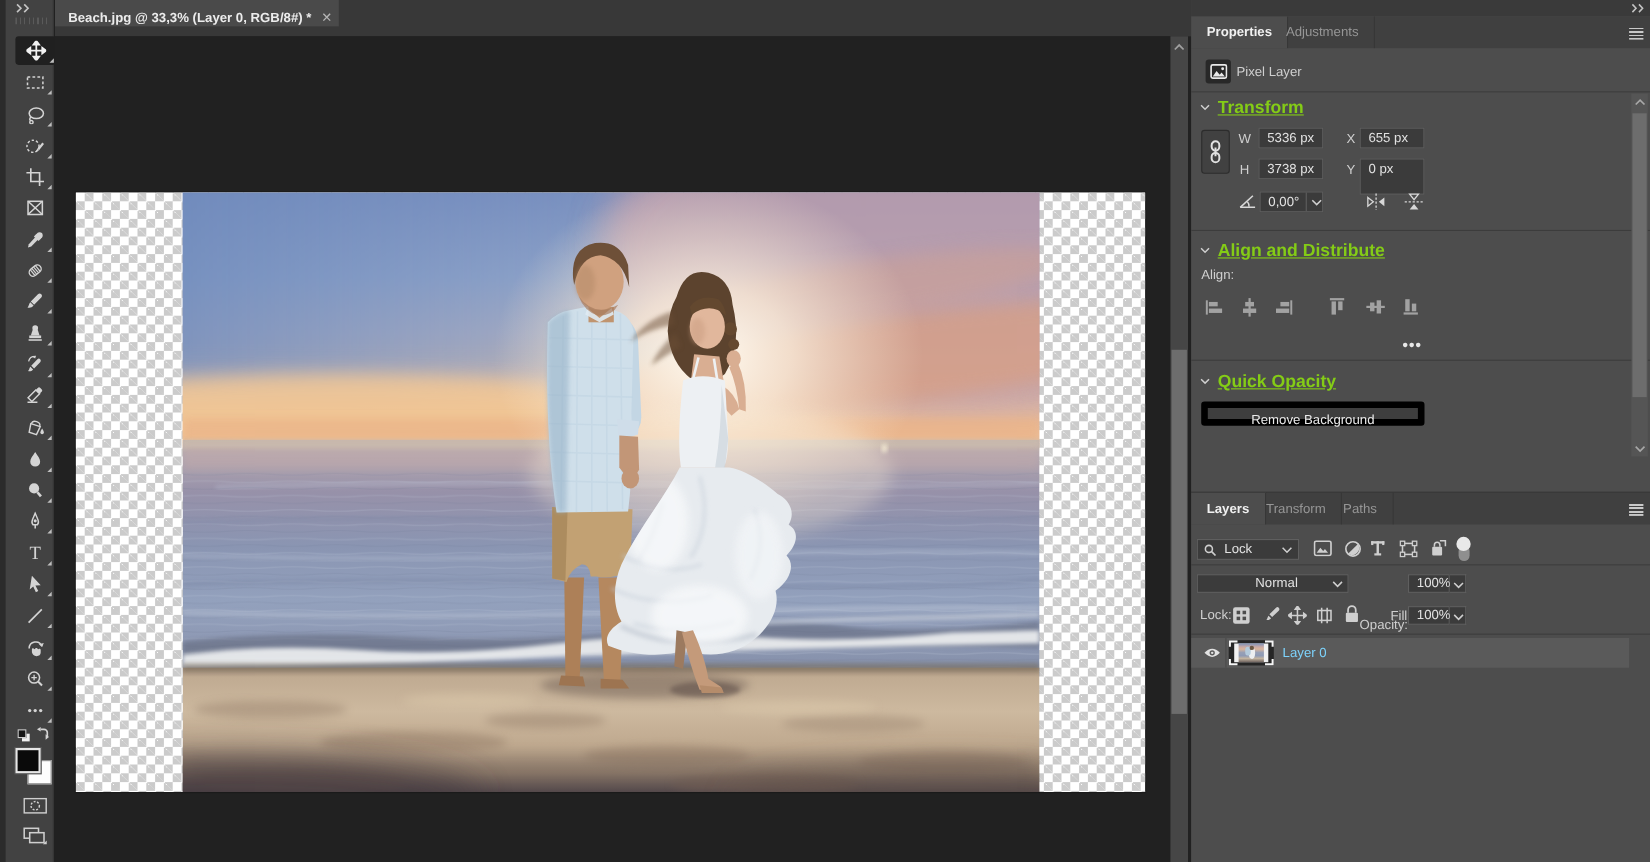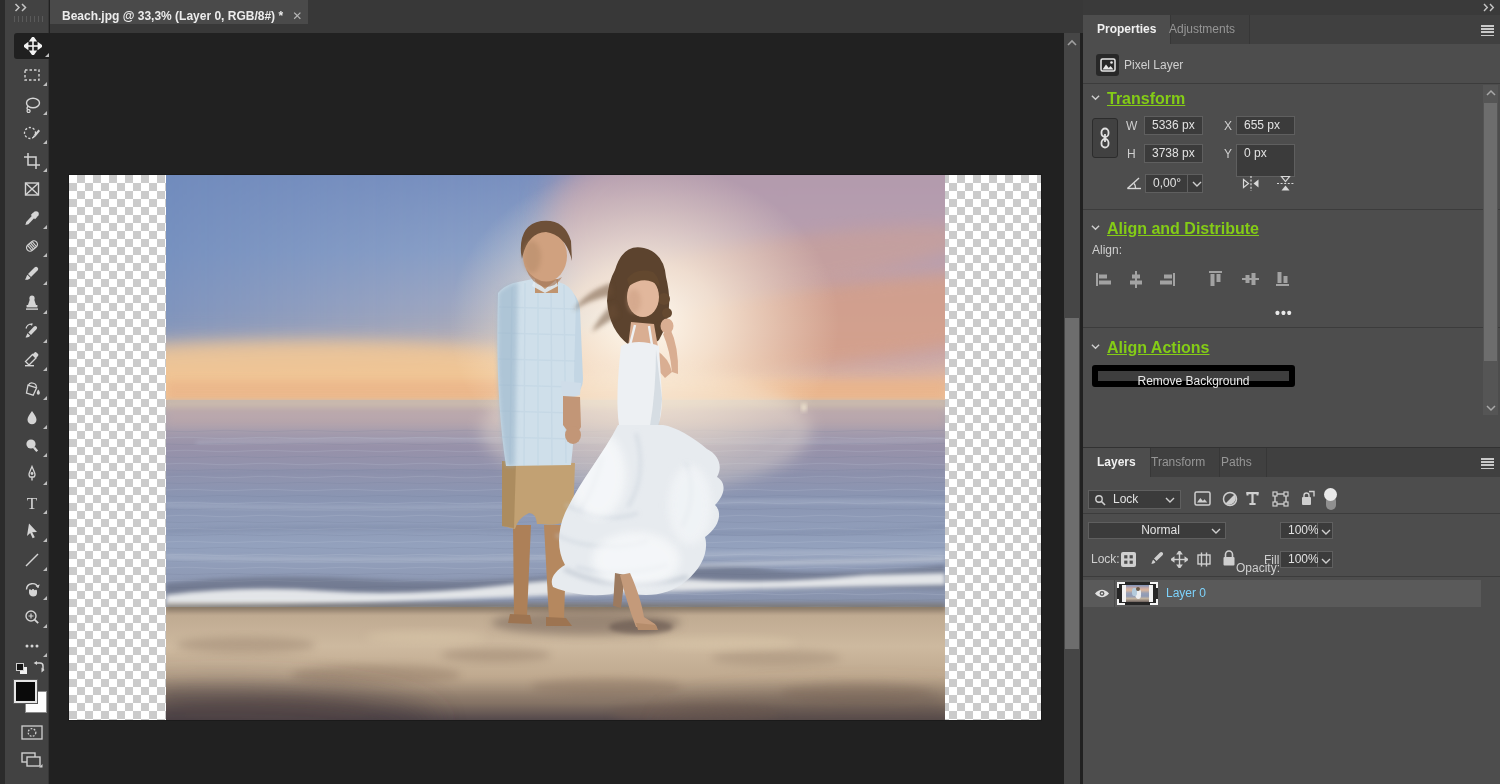--- a/index.html
+++ b/index.html
@@ -580,21 +580,21 @@
             <rect x="3.5" y="1" width="4" height="11"></rect>
             <rect x="9.5" y="5" width="4" height="7"></rect>
           </g>
         </svg>
       <div class="abs" style="left:192px;top:261px;color:#e8e8e8;font-size:14px;font-weight:bold;letter-spacing:1px;">•••</div>
       <div class="sep" style="top:283px"></div>
 
       <svg class="chev" style="left:8px;top:298px" width="10" height="8" viewBox="0 0 10 8">
           <path d="M1 2l4 4 4-4" stroke="#cfcfcf" stroke-width="1.5" fill="none"></path>
         </svg>
-      <div class="hdr" style="left:24px;top:295px;">Align Actions</div>
+      <div class="hdr" style="left:24px;top:295px;">Quick Opacity</div>
       <div class="btn" style="left:9px;top:321px;width:203px;height:22px;line-height:20px;">Remove Background</div>
       <div id="pscroll" class="abs">
         <svg class="abs" style="left:3px;top:4px" width="10" height="8" viewBox="0 0 10 8">
             <path d="M1 6l4-4 4 4" stroke="#a8a8a8" stroke-width="1.5" fill="none"></path>
           </svg>
         <div id="psthumb"></div>
         <svg class="abs" style="left:3px;top:319px" width="10" height="8" viewBox="0 0 10 8">
             <path d="M1 2l4 4 4-4" stroke="#a8a8a8" stroke-width="1.5" fill="none"></path>
           </svg>
       </div>

